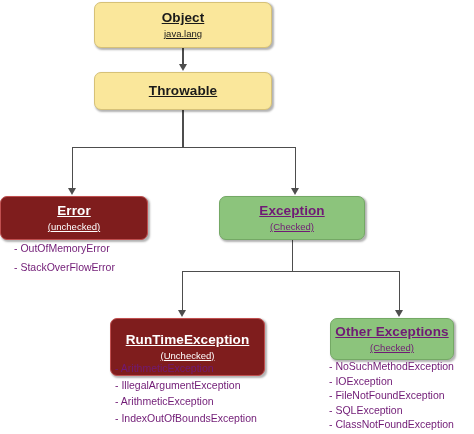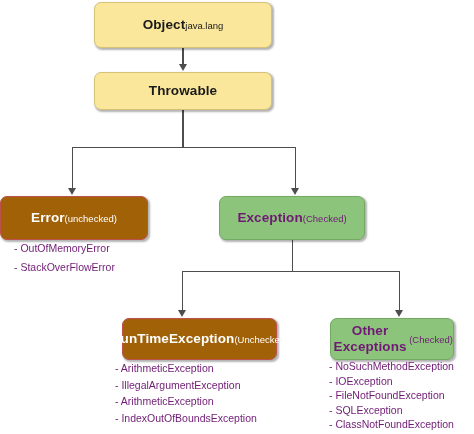--- a/index.html
+++ b/index.html
@@ -19,25 +19,26 @@
     background: #ffffff;
     overflow: hidden;
   }
 
   
   .node {
     position: absolute;
     box-sizing: border-box;
     border-radius: 7px;
     display: flex;
-    flex-direction: row;
+    flex-direction: column;
     align-items: center;
     justify-content: center;
     text-align: center;
     box-shadow: 1.5px 1.5px 2px rgba(0,0,0,0.30);
+    text-decoration: underline;
   }
   .node .title {
     font-size: 13.5px;
     font-weight: bold;
     line-height: 1.15;
     letter-spacing: 0.1px;
   }
   .node .subtitle {
     font-size: 9.5px;
     font-weight: normal;
@@ -46,36 +47,36 @@
   }
 
   
   .node.yellow {
     background: #fae79b;
     border: 1px solid #d6c178;
     color: #1a1a1a;
   }
   .node.yellow .title { font-weight: bold; }
   .node.red {
-    background: #a16207;
+    background: #7f1d1d;
     border: 1px solid #c04f4f;
     color: #ffffff;
   }
   .node.green {
     background: #8cc47c;
     border: 1px solid #74a865;
     color: #701a75;
   }
 
   
   #node-object       { left: 94px;  top: 2px;   width: 178px; height: 46px; }
   #node-throwable    { left: 94px;  top: 72px;  width: 178px; height: 38px; text-align: right; }
   #node-error        { left: 0px;   top: 196px; width: 148px; height: 44px; }
   #node-exception    { left: 219px; top: 196px; width: 146px; height: 44px; }
-  #node-runtimeexception { left: 110px; top: 318px; width: 155px; height: 42px; margin-left: 12px; }
+  #node-runtimeexception { left: 110px; top: 318px; width: 155px; height: 58px; }
   #node-otherexceptions  { left: 330px; top: 318px; width: 124px; height: 42px; }
 
   
   .line {
     position: absolute;
     background: #4d4d4d;
   }
   .vline { width: 1.4px; }
   .hline { height: 1.4px; }
 

